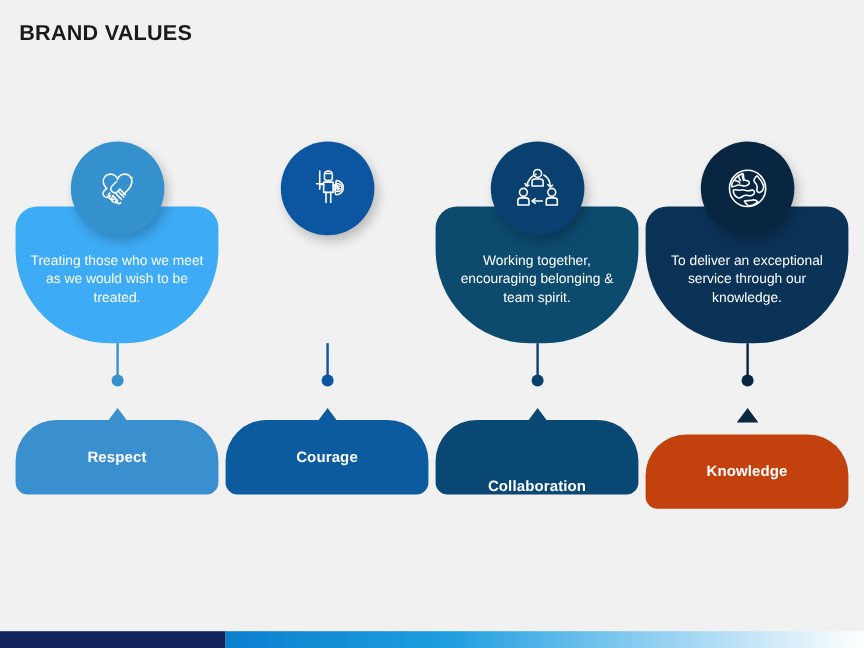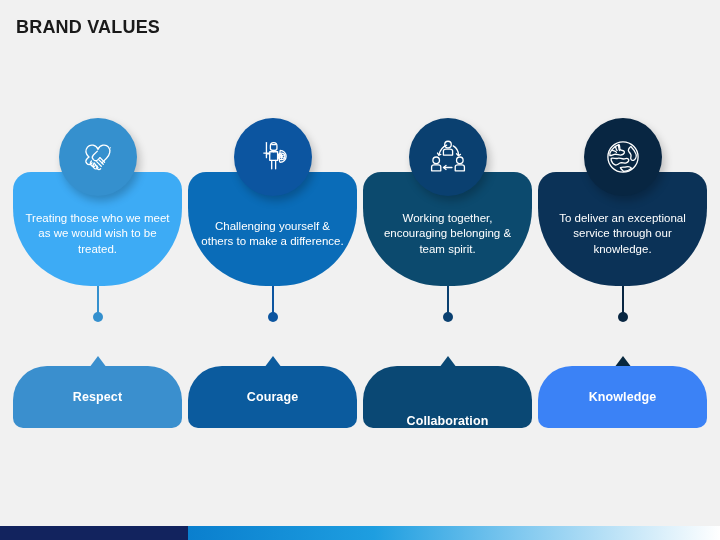--- a/index.html
+++ b/index.html
@@ -117,21 +117,21 @@
     left: 50%;
     margin-left: -5px;
     width: 10px;
     height: 10px;
     border-radius: 50%;
   }
 
   
   .label-wrap {
     position: absolute;
-    top: 356px;
+    top: 340px;
     left: 0;
     width: 169px;
     height: 72px;
   }
   .label-notch {
     position: absolute;
     top: 0;
     left: 50%;
     margin-left: -9px;
     width: 0;
@@ -212,23 +212,20 @@
     <div class="connector-dot" style="background: rgb(53, 144, 206);"></div>
     <div class="label-wrap">
       <div class="label-notch" style="color: rgb(58, 143, 206);"></div>
       <div class="label-box" style="background: rgb(58, 143, 206);">
         <span class="label-text">Respect</span>
       </div>
     </div>
   </div>
 
   <div class="value-col" data-col="1">
-    <div class="card" style="background: rgb(10, 108, 184);">
-      <div class="card-text">Challenging yourself &amp; others to make a difference.</div>
-    </div>
     <div class="icon-bubble" style="background: rgb(12, 85, 160);">
       <svg viewBox="0 0 64 64">
         <g fill="none" stroke="#ffffff" stroke-width="2" stroke-linecap="round" stroke-linejoin="round">
 
           <path d="M28 15 C28 12 30 10 33 10 C36 10 38 12 38 15 L38 19 C38 21 36 22 33 22 C30 22 28 21 28 19 Z"></path>
           <path d="M30 13 L36 13"></path>
 
           <path d="M27 24 L39 24 L39 37 L27 37 Z"></path>
           <path d="M33 22 L33 24"></path>
 
@@ -313,21 +310,21 @@
           <path d="M44 16 C47 19 50 23 52 28 C53 32 51 36 48 37 C45 38 43 35 44 32 C45 29 43 26 41 24 C39 22 41 18 44 16 Z"></path>
 
           <path d="M28 48 C31 47 34 48 37 47 C40 46 43 47 45 49 C42 52 38 54 33 54 C31 52 29 51 28 48 Z"></path>
         </g>
       </svg>
     </div>
     <div class="connector-line" style="background: rgb(8, 38, 66);"></div>
     <div class="connector-dot" style="background: rgb(8, 38, 66);"></div>
     <div class="label-wrap">
       <div class="label-notch" style="color: rgb(8, 40, 63);"></div>
-      <div class="label-box" style="background: #3b82f6;">
+      <div class="label-box" style="background: #c2410c; margin-top: 12px;">
         <span class="label-text">Knowledge</span>
       </div>
     </div>
   </div>
 
 </div>
 
 <div id="bottom-bar">
   <div id="bottom-bar-navy" style="background: rgb(18, 35, 94);"></div>
   <div id="bottom-bar-gradient" style="background: linear-gradient(to right, rgb(10, 127, 206) 0%, rgb(30, 158, 224) 35%, rgb(127, 200, 239) 62%, rgb(255, 255, 255) 100%);"></div>

